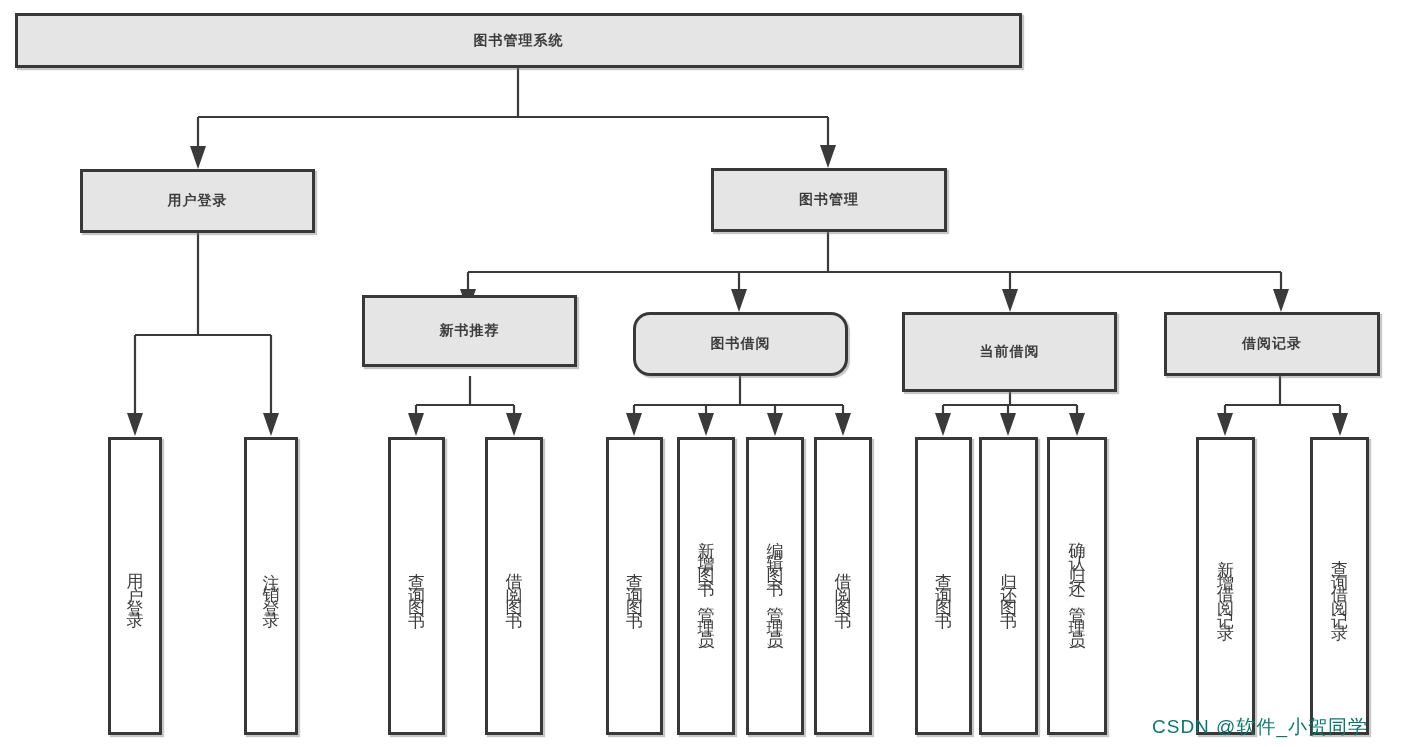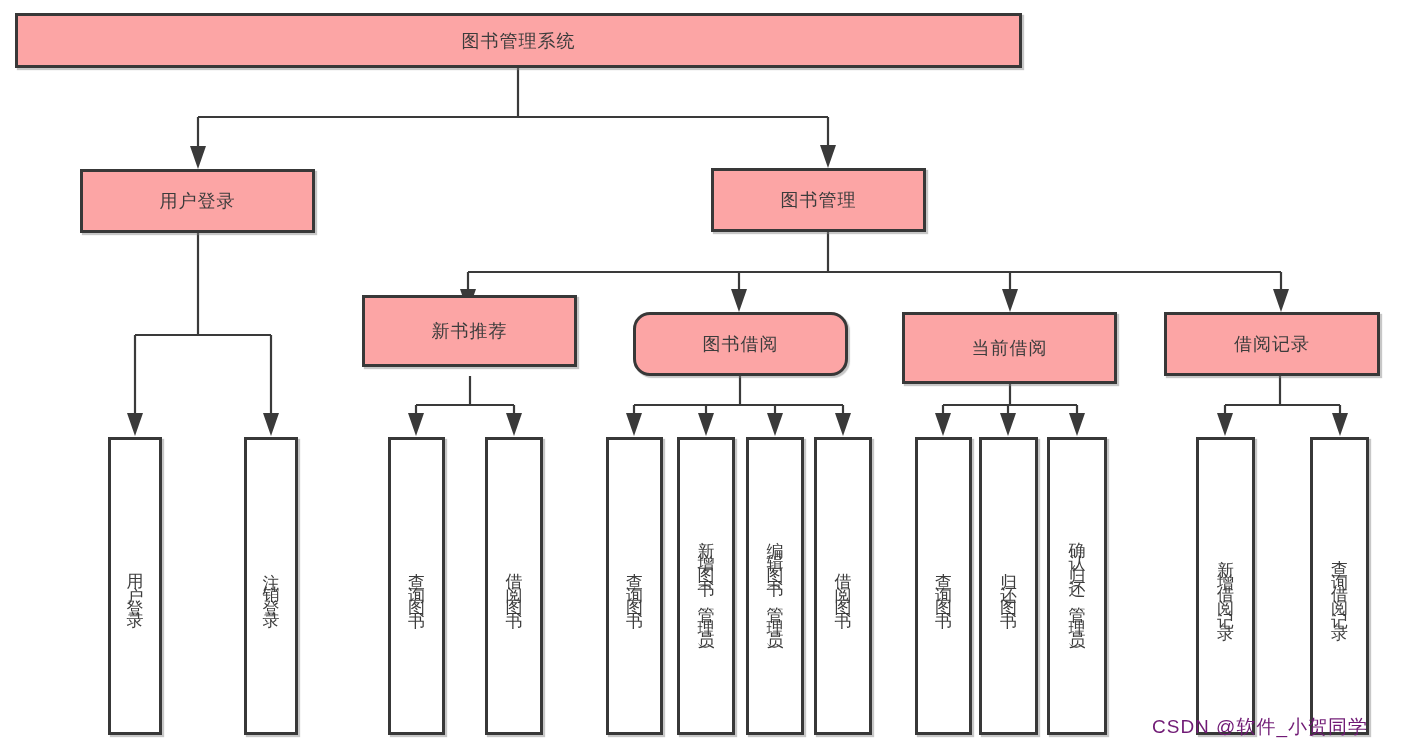--- a/index.html
+++ b/index.html
@@ -19,28 +19,29 @@
     position: absolute;
     left: 0;
     top: 0;
     width: 1405px;
     height: 747px;
   }
   .hbox {
     position: absolute;
     box-sizing: border-box;
     border: 3px solid #383838;
-    background: #fca5a5;
+    background: #e5e5e5;
     display: flex;
     align-items: center;
     justify-content: center;
-    font-size: 18px;
+    font-size: 14px;
     letter-spacing: 1px;
     color: #3c3c3c;
     box-shadow: 2px 2px 1px rgba(130,130,130,0.45);
+    font-weight: bold;
   }
   .vbox {
     position: absolute;
     box-sizing: border-box;
     border: 3px solid #383838;
     background: #ffffff;
     display: flex;
     align-items: center;
     justify-content: center;
     box-shadow: 2px 2px 1px rgba(130,130,130,0.45);
@@ -49,24 +50,24 @@
     writing-mode: vertical-rl;
     text-orientation: mixed;
     white-space: nowrap;
     font-size: 17px;
     letter-spacing: 13px;
     color: #3c3c3c;
   }
   
   #b-root        { left: 15px;   top: 13px;  width: 1007px; height: 55px; }
   #b-user-login  { left: 80px;   top: 169px; width: 235px;  height: 64px; }
-  #b-book-mgmt   { left: 711px;  top: 168px; width: 215px;  height: 64px; }
+  #b-book-mgmt   { left: 711px;  top: 168px; width: 236px;  height: 64px; }
   #b-new-rec     { left: 362px;  top: 295px; width: 215px;  height: 72px; }
   #b-book-borrow { left: 633px;  top: 312px; width: 215px;  height: 64px; border-radius: 17px; }
-  #b-cur-borrow  { left: 902px;  top: 312px; width: 215px;  height: 72px; }
+  #b-cur-borrow  { left: 902px;  top: 312px; width: 215px;  height: 80px; }
   #b-borrow-rec  { left: 1164px; top: 312px; width: 216px;  height: 64px; }
   
   #l1  { left: 108px;  top: 437px; width: 54px; height: 298px; }
   #l2  { left: 244px;  top: 437px; width: 54px; height: 298px; }
   #l3  { left: 388px;  top: 437px; width: 57px; height: 298px; }
   #l4  { left: 485px;  top: 437px; width: 58px; height: 298px; }
   #l5  { left: 606px;  top: 437px; width: 57px; height: 298px; }
   #l6  { left: 677px;  top: 437px; width: 58px; height: 298px; }
   #l7  { left: 746px;  top: 437px; width: 58px; height: 298px; }
   #l8  { left: 814px;  top: 437px; width: 58px; height: 298px; }
@@ -74,21 +75,21 @@
   #l10 { left: 979px;  top: 437px; width: 59px; height: 298px; }
   #l11 { left: 1047px; top: 437px; width: 60px; height: 298px; }
   #l12 { left: 1196px; top: 437px; width: 59px; height: 298px; }
   #l13 { left: 1310px; top: 437px; width: 59px; height: 298px; }
   #watermark {
     position: absolute;
     left: 1152px;
     top: 714px;
     width: 253px;
     font-size: 19px;
-    color: #701a75;
+    color: #0f766e;
     letter-spacing: 1px;
     white-space: nowrap;
   }
 </style>
 </head>
 <body>
 
 <div id="canvas">
 
   <svg id="connector-layer" viewBox="0 0 1405 747" xmlns="http://www.w3.org/2000/svg">

